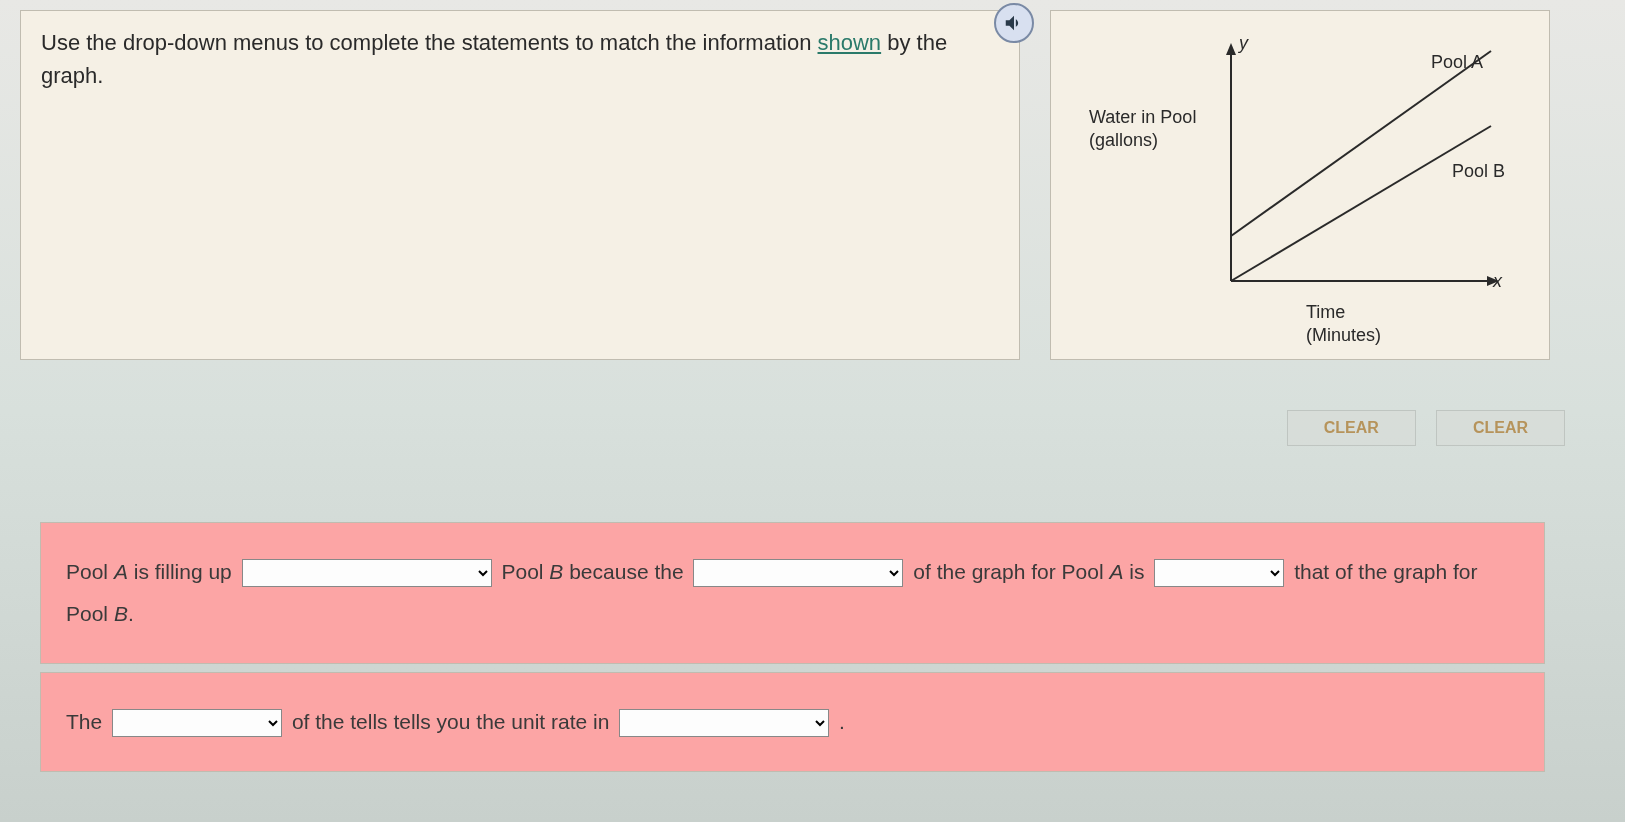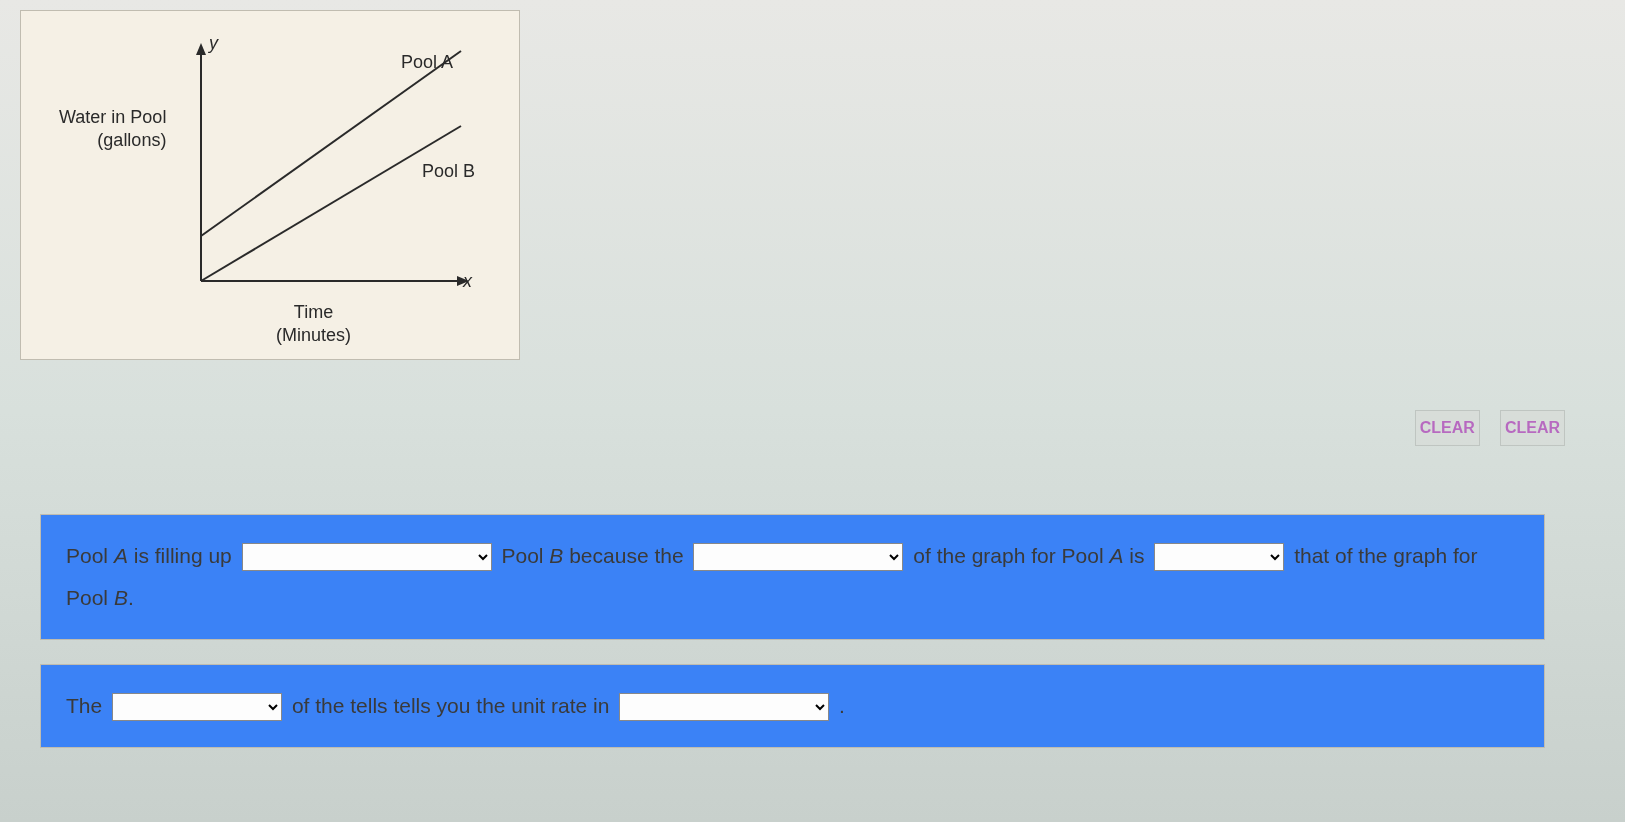--- a/index.html
+++ b/index.html
@@ -61,28 +61,28 @@
       width: 500px;
       height: 350px;
       position: relative;
       font-size: 18px;
       color: #2a2a2a;
     }
     .y-axis-label {
       position: absolute;
       left: 38px;
       top: 95px;
-      text-align: right;
+      text-align: left;
       line-height: 1.3;
     }
     .x-axis-label {
       position: absolute;
       left: 255px;
       top: 290px;
-      text-align: center;
+      text-align: left;
       line-height: 1.3;
     }
     .graph-svg {
       position: absolute;
       left: 170px;
       top: 30px;
     }
     .label-y {
       position: absolute;
       left: 188px;
@@ -108,34 +108,34 @@
       margin-left: 16px;
     }
     .actions-row {
       position: absolute;
       right: 60px;
       top: 410px;
       display: flex;
       gap: 20px;
     }
     .action-btn {
-      padding: 8px 4px;
+      padding: 8px 36px;
       background: #d8dcd8;
       border: 1px solid #b0b4b0;
-      color: #a21caf;
+      color: #a16207;
       font-size: 16px;
       font-weight: bold;
       cursor: pointer;
       opacity: 0.6;
     }
     .sentence-panel {
-      background: #3b82f6;
+      background: #fca5a5;
       border: 1px solid #c0bcb0;
-      margin: 4px 20px 20px 20px;
-      padding: 20px 25px;
+      margin: 12px 20px 20px 20px;
+      padding: 28px 25px;
       font-size: 21px;
       color: #3a3a3a;
       line-height: 2.0;
     }
     .sentence-1 {
       position: absolute;
       top: 510px;
       left: 20px;
       right: 60px;
     }
@@ -159,20 +159,28 @@
     .dd1 { width: 250px; }
     .dd2 { width: 210px; }
     .dd3 { width: 130px; }
     .dd4 { width: 170px; }
     .dd5 { width: 210px; }
   </style>
 </head>
 <body>
 
 <div class="top-section">
+  <div class="instruction-panel">
+    <button class="audio-btn">
+      <svg viewBox="0 0 24 24">
+        <path d="M3 9v6h4l5 5V4L7 9H3zm13.5 3c0-1.8-1-3.3-2.5-4v8c1.5-.7 2.5-2.2 2.5-4z"></path>
+      </svg>
+    </button>
+    <span>Use the drop-down menus to complete the statements to match the information </span><span class="shown-link">shown</span><span> by the graph.</span>
+  </div>
 
   <div class="graph-panel">
     <div class="y-axis-label">
       <span>Water in Pool</span><br>
       <span>(gallons)</span>
     </div>
     <div class="x-axis-label">
       <span>Time</span><br>
       <span>(Minutes)</span>
     </div>

